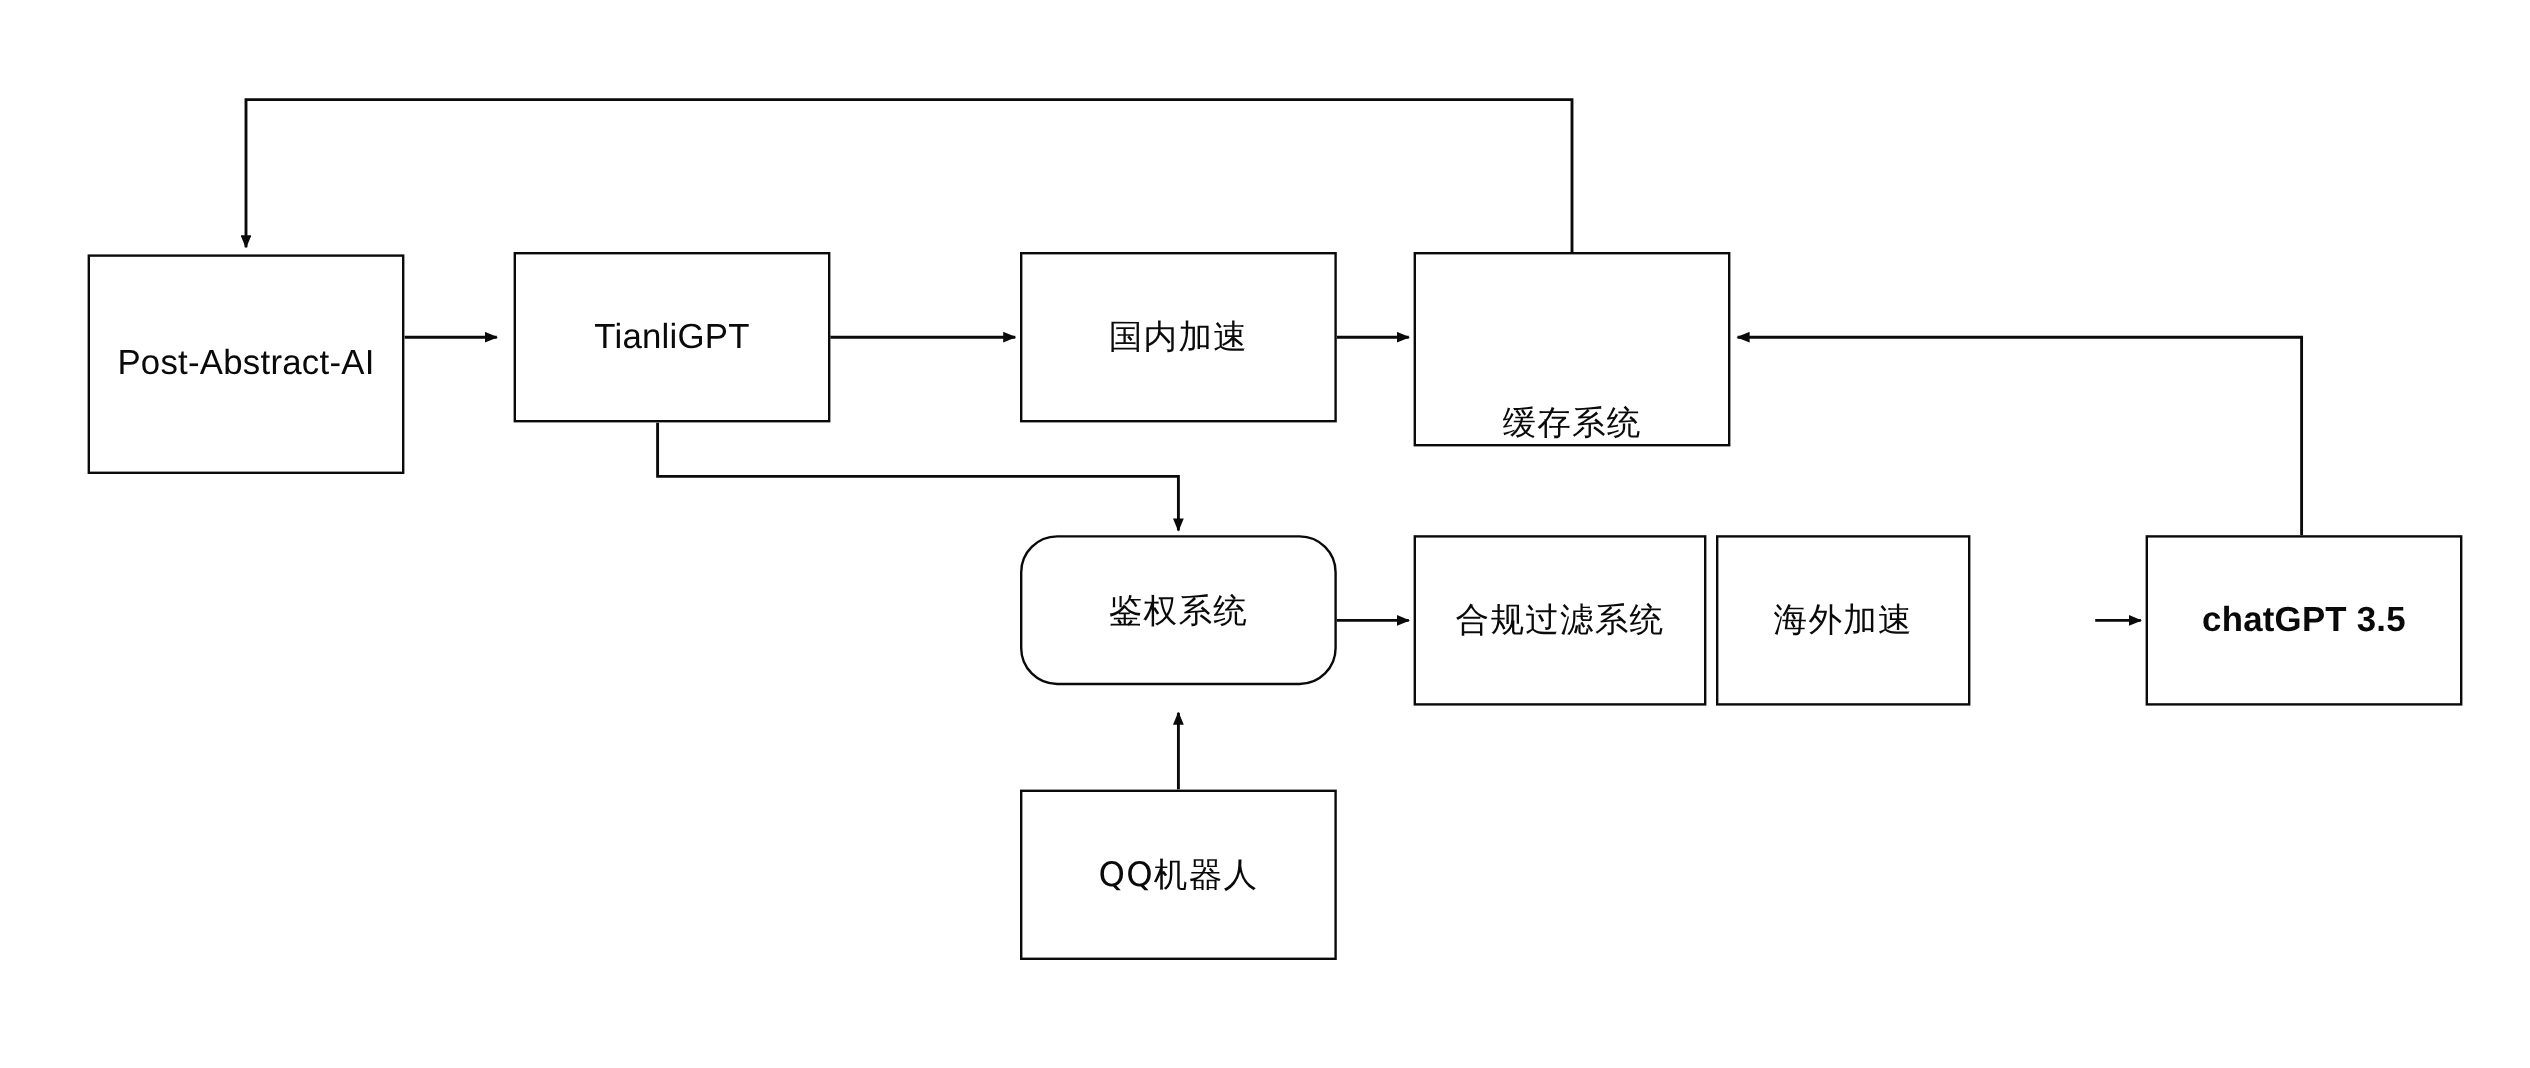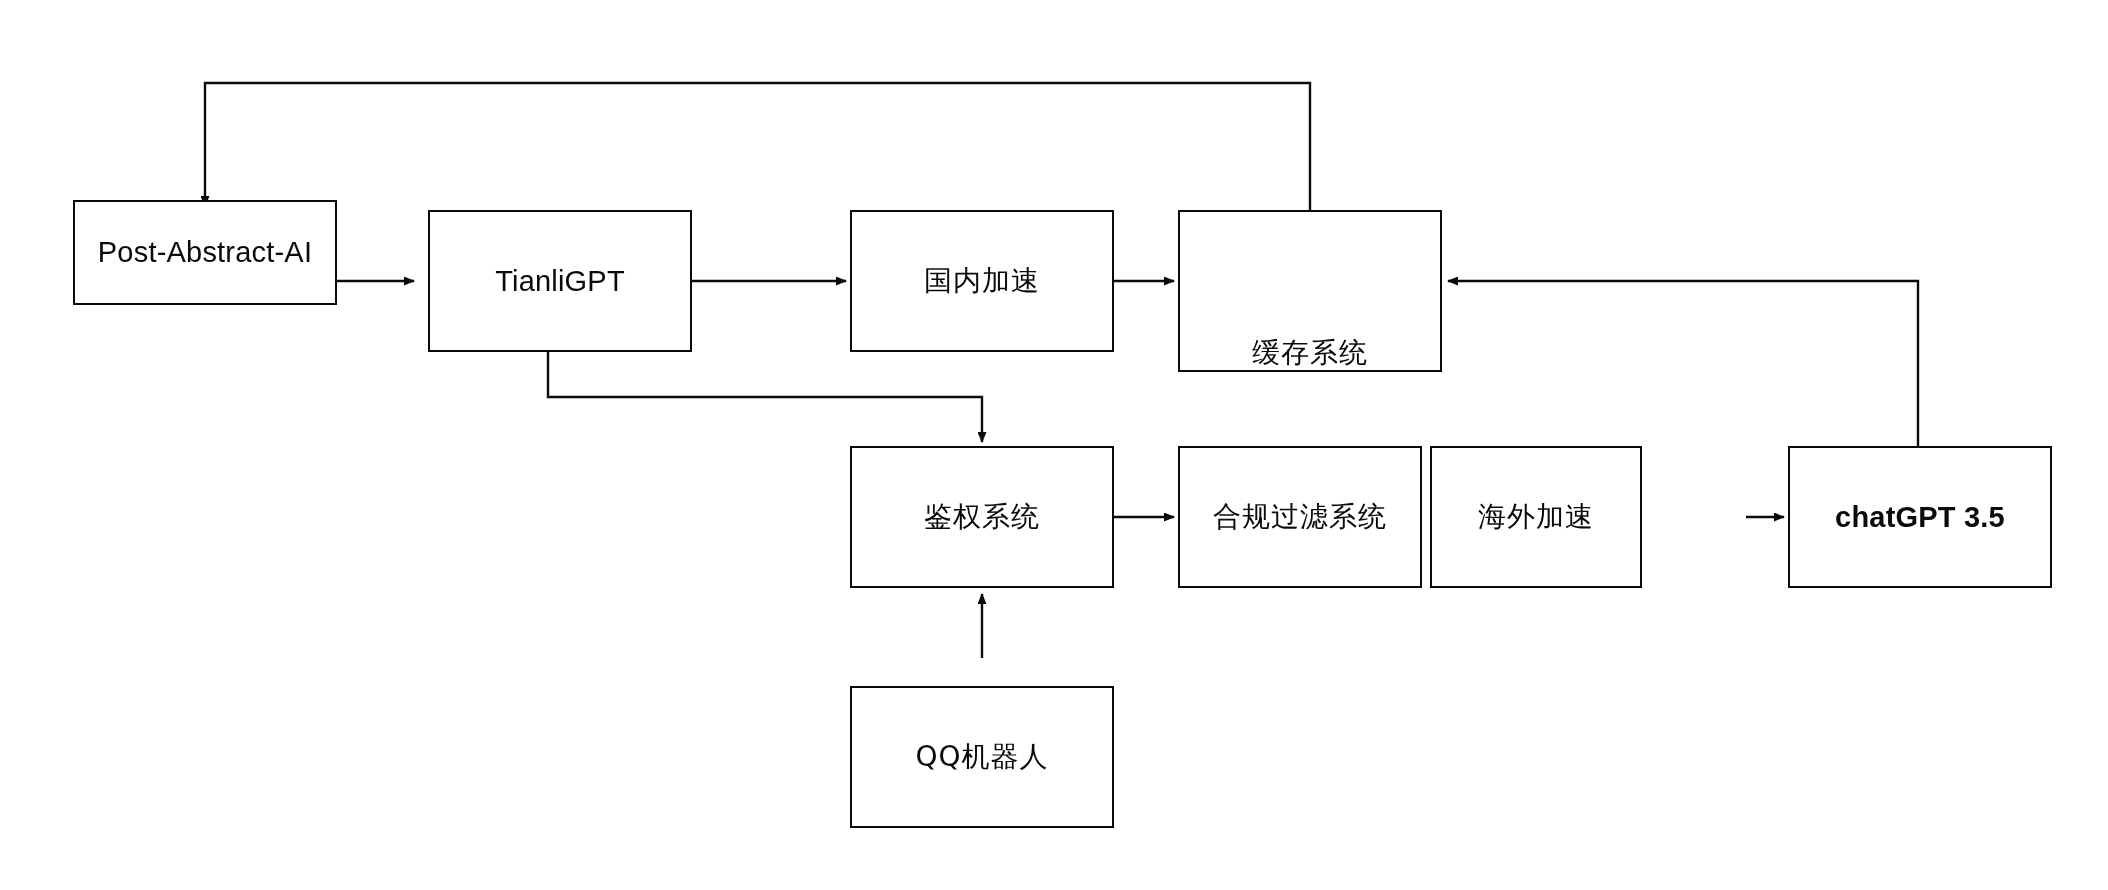--- a/index.html
+++ b/index.html
@@ -77,49 +77,49 @@
       <path d="M1442,517 L1478,517" marker-end="url(#arrowhead)"></path>
 
       <path d="M1746,517 L1784,517" marker-end="url(#arrowhead)"></path>
 
       <path d="M1918,446 L1918,281 L1448,281" marker-end="url(#arrowhead)"></path>
 
       <path d="M982,658 L982,594" marker-end="url(#arrowhead)"></path>
     </g>
   </svg>
 
-  <div class="node" style="left:73px; top:200px; width:264px; height:105px;">
+  <div class="node" style="left:73px; top:212px; width:264px; height:183px;">
     <span class="node-label">Post-Abstract-AI</span>
   </div>
 
   <div class="node" style="left:428px; top:210px; width:264px; height:142px;">
     <span class="node-label">TianliGPT</span>
   </div>
 
   <div class="node" style="left:850px; top:210px; width:264px; height:142px;">
     <span class="node-label cjk">国内加速</span>
   </div>
 
   <div class="node" style="left:1178px; top:210px; width:264px; height:162px;align-items:flex-end;">
     <span class="node-label cjk">缓存系统</span>
   </div>
 
-  <div class="node" style="left:850px; top:446px; width:264px; height:142px;">
+  <div class="node" style="left:850px; top:446px; width:264px; height:125px;border-radius:31px;">
     <span class="node-label cjk">鉴权系统</span>
   </div>
 
   <div class="node" style="left:1178px; top:446px; width:244px; height:142px;">
     <span class="node-label cjk">合规过滤系统</span>
   </div>
 
   <div class="node" style="left:1394px; top:446px; width:212px; height:142px;margin-left:36px;">
     <span class="node-label cjk">海外加速</span>
   </div>
 
   <div class="node" style="left:1788px; top:446px; width:264px; height:142px;font-weight:bold;">
     <span class="node-label">chatGPT 3.5</span>
   </div>
 
-  <div class="node" style="left:850px; top:658px; width:264px; height:142px;margin-top:28px;">
+  <div class="node" style="left:850px; top:658px; width:264px; height:142px;">
     <span class="node-label cjk">QQ机器人</span>
   </div>
 
 </div>
 
 </body></html>

